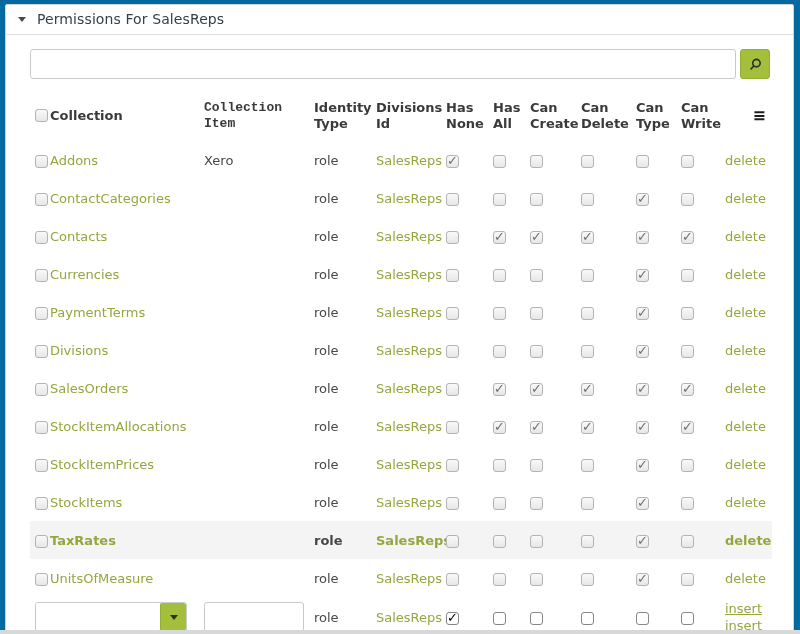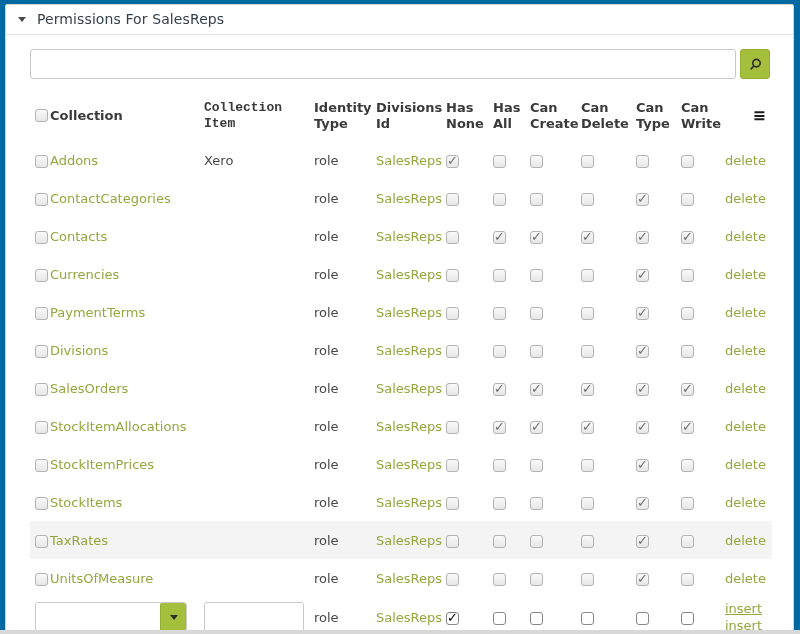--- a/index.html
+++ b/index.html
@@ -25,21 +25,21 @@
     border-radius: 3px; background: #a4bf3b; cursor: pointer;
     display: flex; align-items: center; justify-content: center; }
 
   
   table.perm { width: 742px; margin-top: 12px; border-collapse: collapse; table-layout: fixed; }
   th { font-size: 13px; font-weight: bold; color: #3a3a3a; text-align: left;
     vertical-align: middle; height: 50px; line-height: 1.25; padding: 0; }
   th .hwrap { display: inline-block; }
   th .hwrap.narrow { max-width: 80px; font-family: Liberation Mono, monospace; }
   td { font-size: 13px; color: #474747; vertical-align: middle; height: 38px; padding: 0; }
-  tr.highlighted td { background: #f4f4f4; }
+  tr.highlighted td { background: #f4f4f4; font-weight: bold; }
   tfoot td { height: 40px; }
 
   .c-select { padding-left: 5px !important; }
   .glink { color: #95a63e; text-decoration: none; cursor: pointer; }
   .plain { color: #474747; }
   .stack a { display: block; line-height: 17px; text-decoration: underline; }
 
   
   .menu-icon { float: right; margin-right: 6px; font-size: 16px; font-weight: bold;
     color: #1d1d1d; cursor: pointer; line-height: 14px; }

